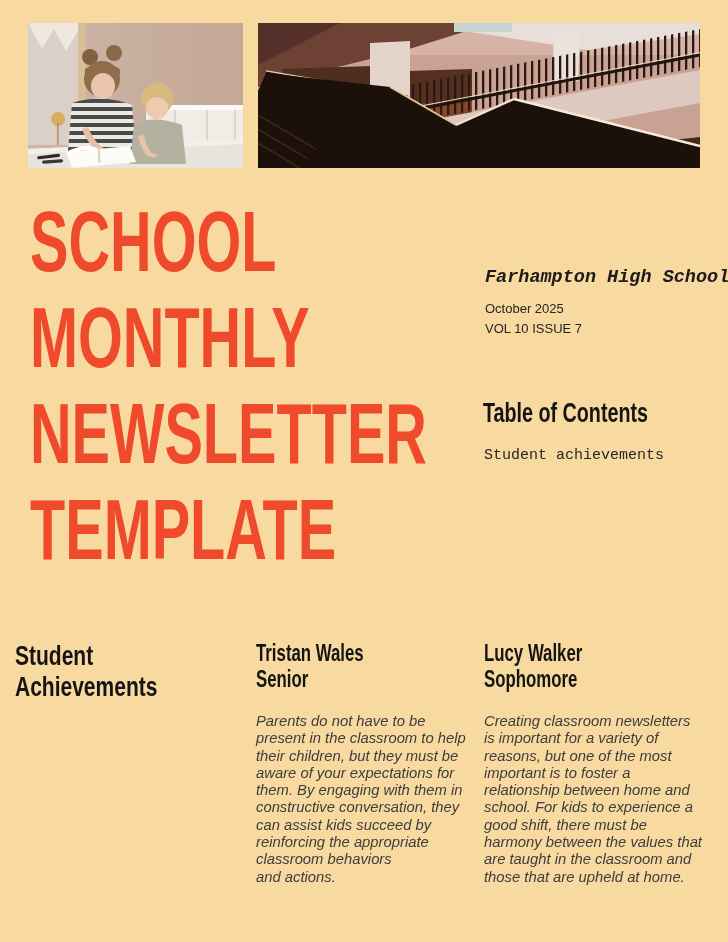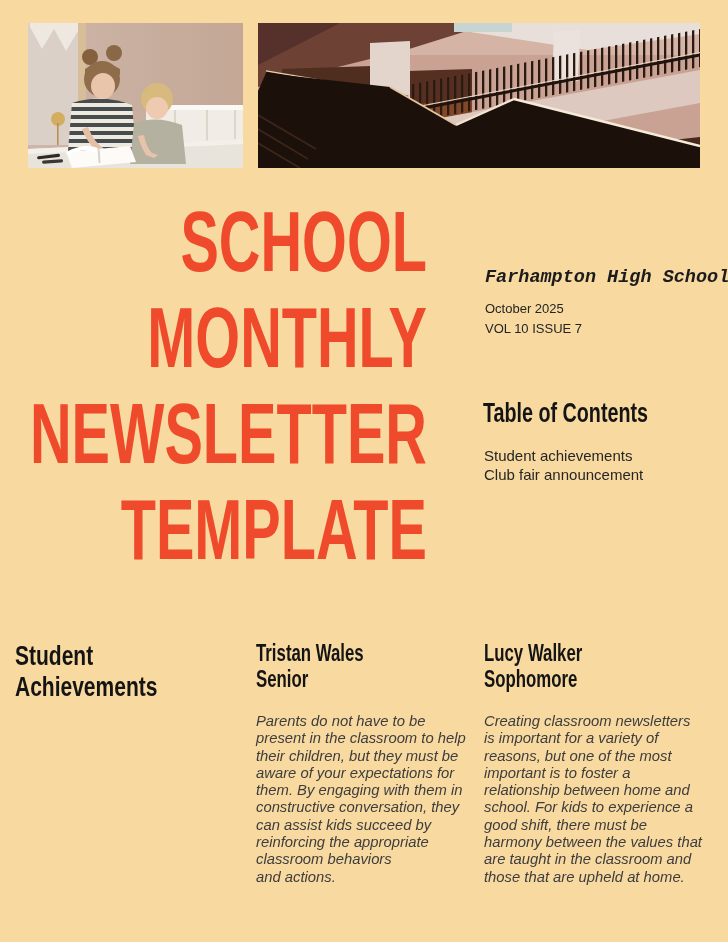--- a/index.html
+++ b/index.html
@@ -14,21 +14,21 @@
   }
   .abs { position:absolute; }
 
   
   .photo { position:absolute; top:23px; height:145px; overflow:hidden; }
   .photo svg { display:block; width:100%; height:100%; }
   .photo-left  { left:28px;  width:215px; }
   .photo-right { left:258px; width:442px; }
 
   
-  .title { left:30px; top:193px;text-align:right; }
+  .title { left:30px; top:193px; }
   .tline {
     display:block;
     font-size:86px;
     font-weight:700;
     line-height:96px;
     letter-spacing:0px;
     color:#EE4A2B;
     white-space:nowrap;
     transform:scaleX(0.67);
     transform-origin:left center;
@@ -48,21 +48,21 @@
   .cond {
     display:block;
     font-weight:700;
     color:#141414;
     white-space:nowrap;
     transform:scaleX(0.73);
     transform-origin:left center;
   }
   .toc-heading { left:483px; top:398px; }
   .toc-heading .cond { font-size:27px; line-height:30px; }
-  .toc-items { left:484px; top:446px; font-size:15px; line-height:19px; color:#262626; }
+  .toc-items { left:484px; top:446px; font-size:15px; line-height:19px; color:#262626;font-family:Liberation Mono, monospace; }
 
   .feature-heading { left:15px; top:640px; }
   .feature-heading .cond { font-size:28px; line-height:31px; transform:scaleX(0.75); }
 
   .article-name { top:640px; }
   .article-name .cond { font-size:24px; line-height:25.5px; transform:scaleX(0.70); }
   .article-body {
     top:713px;
     font-size:14.8px; line-height:17.3px;
     color:#3d3d3d;
@@ -184,21 +184,20 @@
 <div class="abs pub-lines">
   <div>October 2025</div>
   <div>VOL 10 ISSUE 7</div>
 </div>
 
 <div class="abs toc-heading">
   <span class="cond">Table of Contents</span>
 </div>
 <div class="abs toc-items">
   <div>Student achievements</div>
-  <div>Club fair announcement</div>
 </div>
 
 <div class="abs feature-heading">
   <span class="cond">Student</span>
   <span class="cond">Achievements</span>
 </div>
 
 <article>
   <div class="abs article-name col1">
     <span class="cond">Tristan Wales</span>

